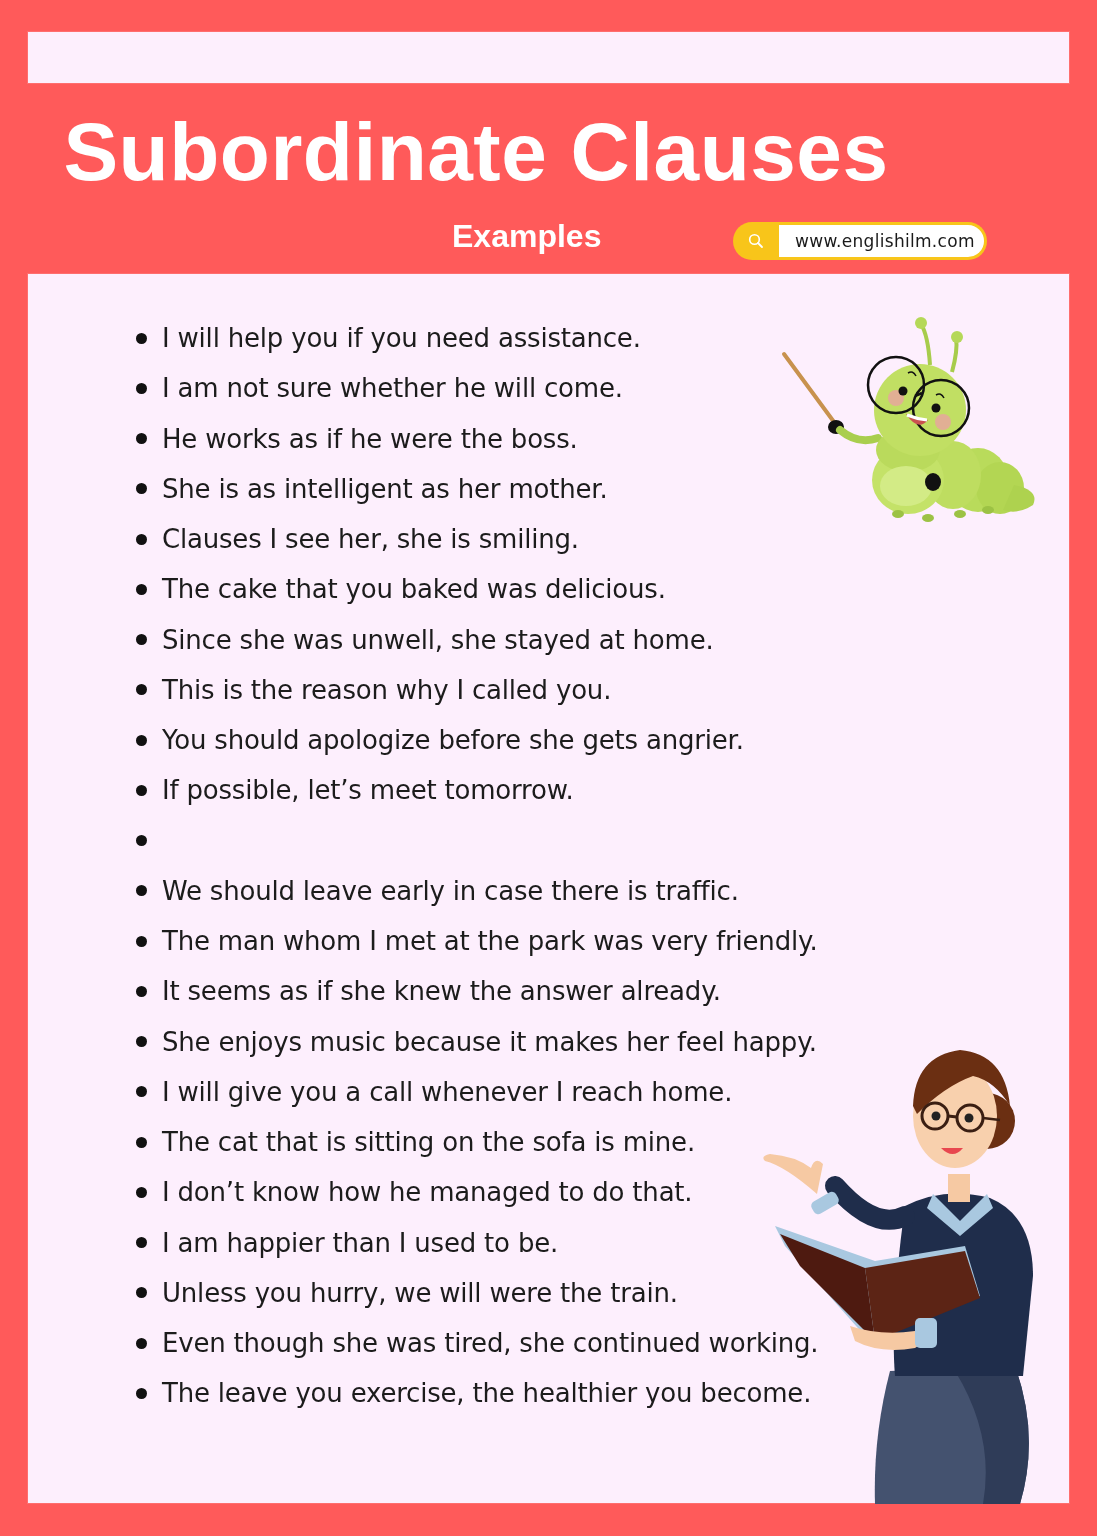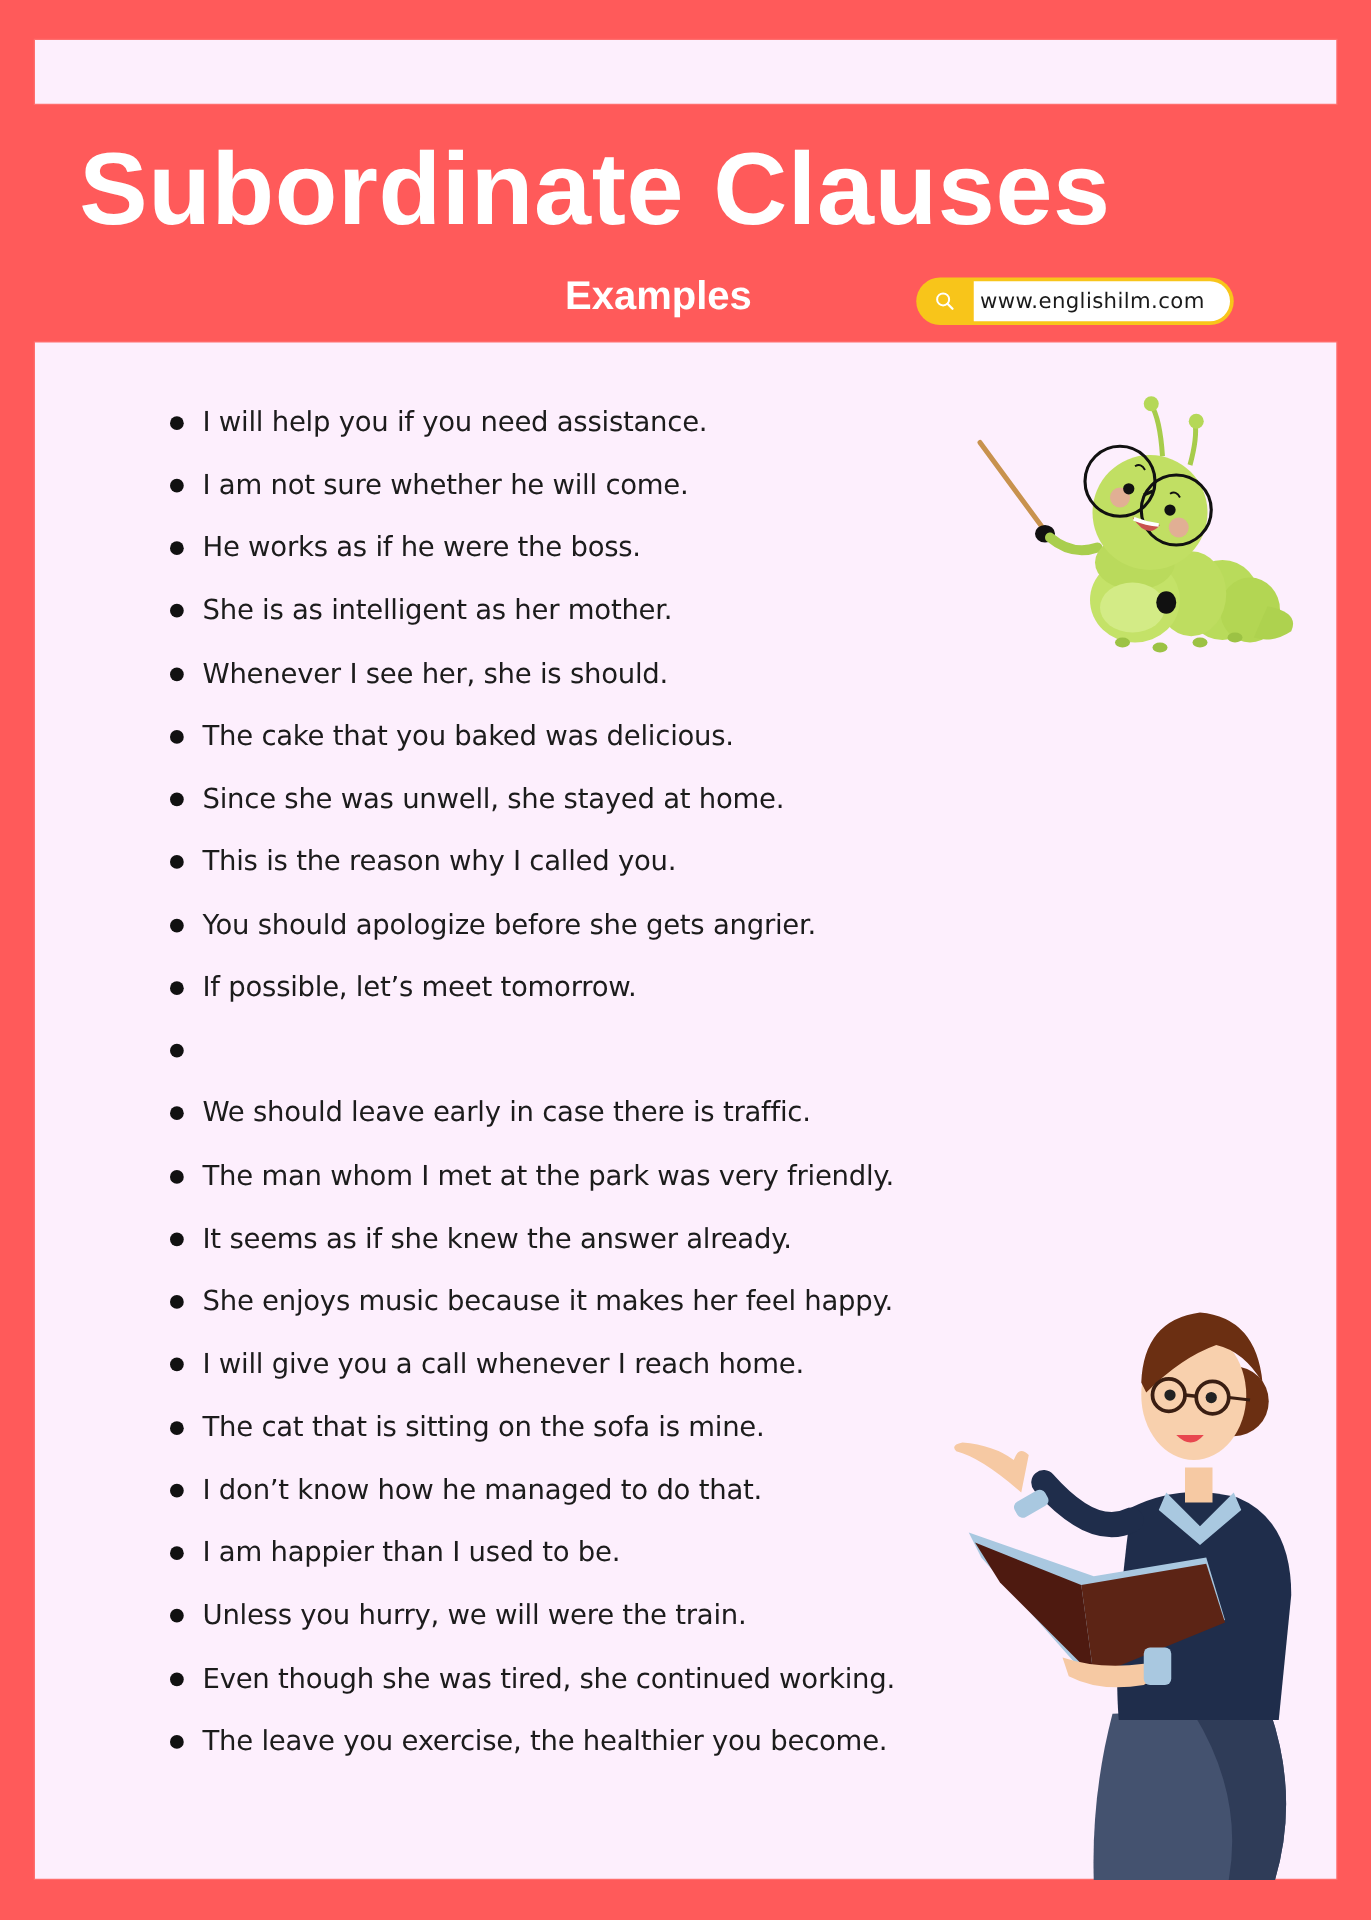--- a/index.html
+++ b/index.html
@@ -64,21 +64,21 @@
       align-items: center;
       justify-content: center;
     }
     .url-pill .url-text {
       flex: 1;
       background: #ffffff;
       margin: 3px 3px 3px 0;
       border-radius: 0 16px 16px 0;
       display: flex;
       align-items: center;
-      padding-left: 5px;
+      padding-left: 16px;
       font-family: "DejaVu Sans", sans-serif;
       font-size: 17px;
       color: #1a1a1a;
       letter-spacing: 0.3px;
       white-space: nowrap;
     }
     .panel {
       position: absolute;
       left: 28px;
       top: 274px;
@@ -93,21 +93,21 @@
       top: 313px;
       margin: 0;
       padding: 0;
       list-style: none;
     }
     .examples li {
       height: 50.25px;
       display: flex;
       align-items: center;
       font-family: "DejaVu Sans", sans-serif;
-      font-size: 22px;
+      font-size: 26px;
       color: #1c1c1c;
       white-space: nowrap;
       letter-spacing: -0.2px;
     }
     .examples li .bullet {
       width: 11px;
       height: 11px;
       border-radius: 50%;
       background: #111;
       margin-left: 6px;
@@ -161,21 +161,21 @@
     <li>
       <span class="bullet"></span>
       <span>He works as if he were the boss.</span>
     </li>
     <li>
       <span class="bullet"></span>
       <span>She is as intelligent as her mother.</span>
     </li>
     <li>
       <span class="bullet"></span>
-      <span>Whenever I see her, she is should.</span>
+      <span>Clauses I see her, she is smiling.</span>
     </li>
     <li>
       <span class="bullet"></span>
       <span>The cake that you baked was delicious.</span>
     </li>
     <li>
       <span class="bullet"></span>
       <span>Since she was unwell, she stayed at home.</span>
     </li>
     <li>

